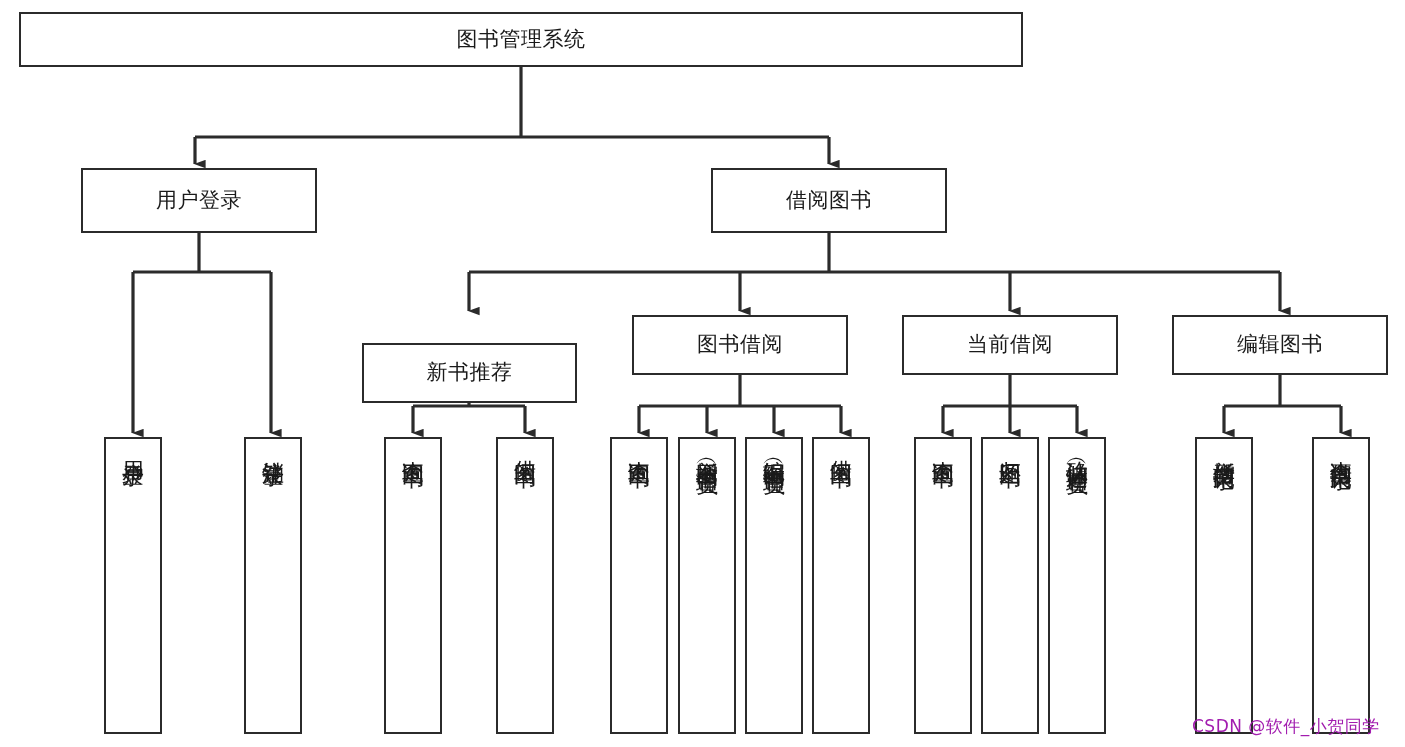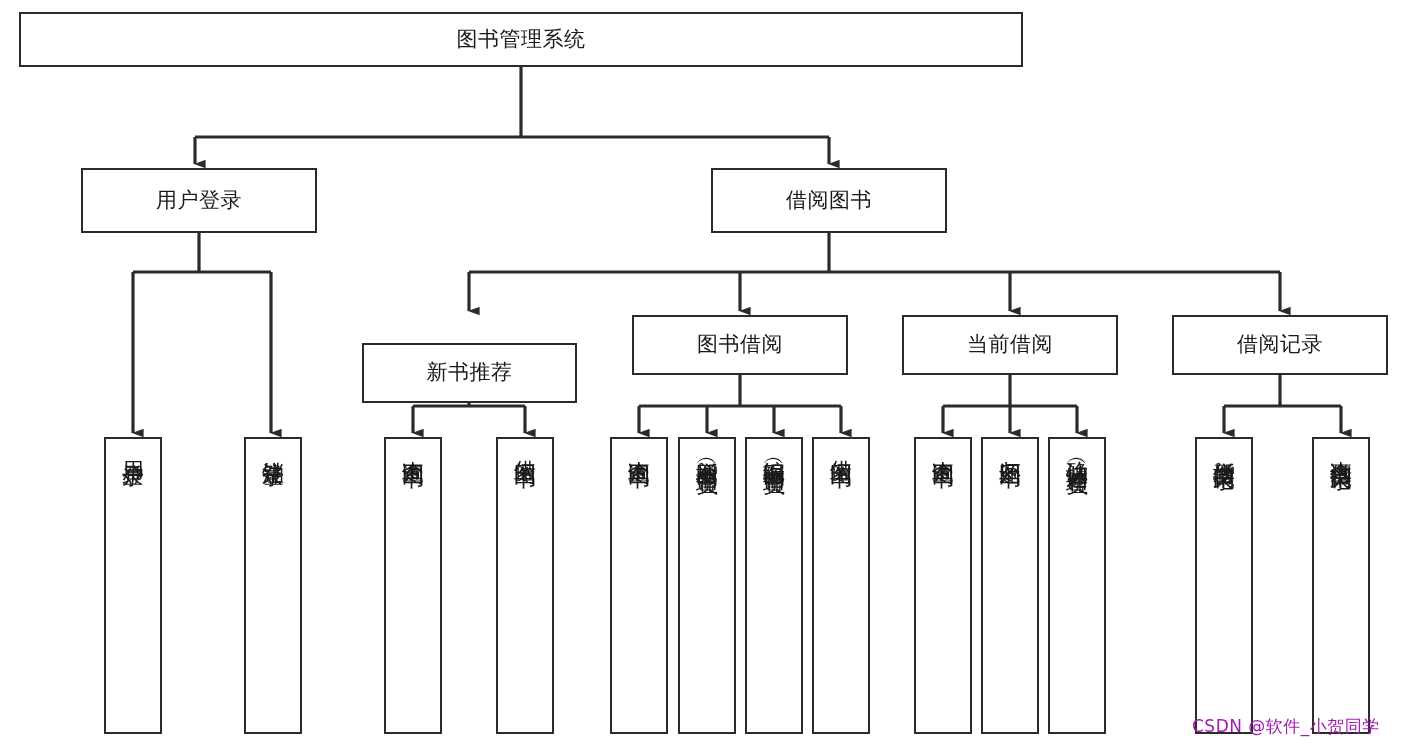--- a/index.html
+++ b/index.html
@@ -144,21 +144,21 @@
   <div class="node horiz" style="left:362px; top:315px; width:215px; height:60px;margin-top:28px;">
     <span class="node-label">新书推荐</span>
   </div>
   <div class="node horiz" style="left:902px; top:315px; width:216px; height:60px;">
     <span class="node-label">当前借阅</span>
   </div>
   <div class="node horiz" style="left:632px; top:315px; width:216px; height:60px;">
     <span class="node-label">图书借阅</span>
   </div>
   <div class="node horiz" style="left:1172px; top:315px; width:216px; height:60px;">
-    <span class="node-label">借阅记录</span>
+    <span class="node-label">编辑图书</span>
   </div>
 
   <div class="node vert" style="left:104px; top:437px; width:58px; height:297px;">
     <span class="node-label">用户登录</span>
   </div>
   <div class="node vert" style="left:244px; top:437px; width:58px; height:297px;">
     <span class="node-label">注销登录</span>
   </div>
 
   <div class="node vert" style="left:384px; top:437px; width:58px; height:297px;">

